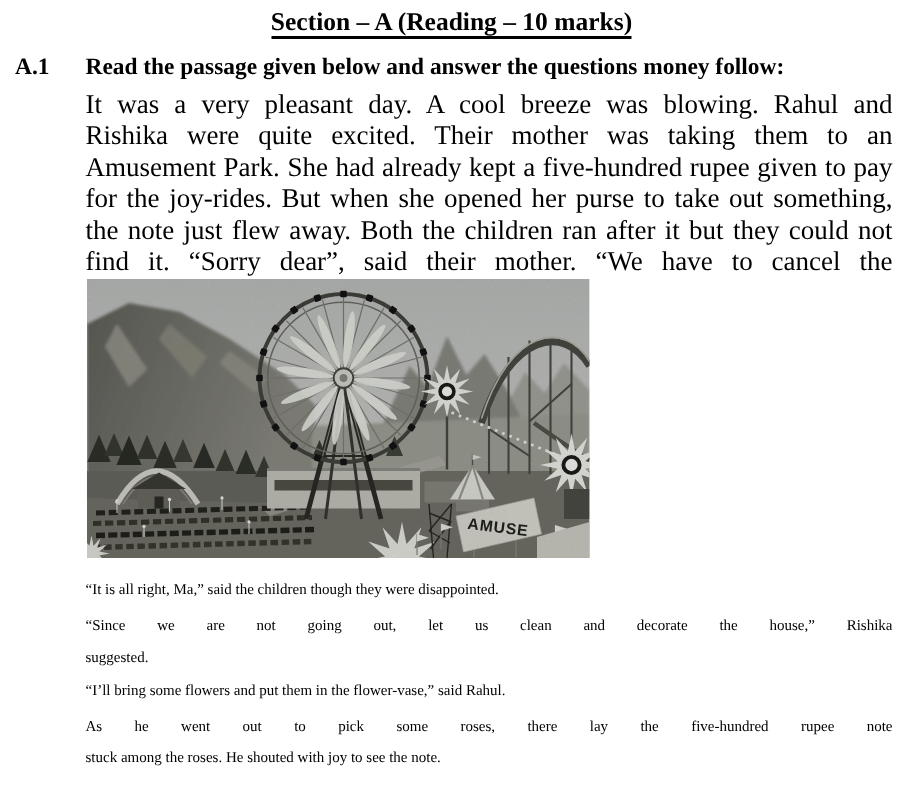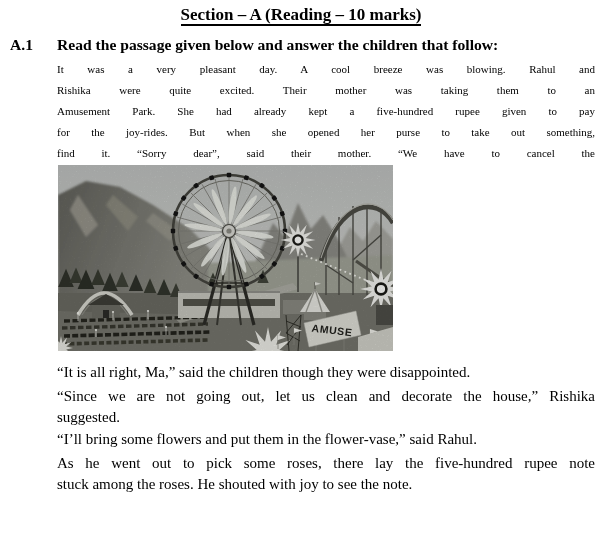--- a/index.html
+++ b/index.html
@@ -13,51 +13,52 @@
     font-size:17px;font-weight:bold;line-height:24px;
   }
   .heading .u{border-bottom:2px solid #000;padding-bottom:0px;}
   .qrow{
     display:flex;margin:7px 0 0 10px;
     font-weight:bold;font-size:15.6px;line-height:22px;white-space:nowrap;
   }
   .qnum{width:47px;flex:0 0 47px;}
   .passage{
     margin:3px 0 0 57px;width:538px;
-    font-size:11px;line-height:21px;
+    font-size:18px;line-height:21px;
   }
   .ln{text-align:justify;}
   .ln.j{text-align-last:justify;}
   figure{margin:1px 0 0 58px;padding:0;width:335px;height:186px;line-height:0;}
   .ap,.para{
     margin:0 0 0 57px;width:538px;
-    font-size:15px;line-height:21px;
+    font-size:10px;line-height:21px;
   }
   p.ap{margin-top:11px;margin-bottom:0;}
   p.ap.mid{margin-top:1px;}
   .para{margin-top:3px;}
   .para.last{margin-top:3px;}
 </style>
 </head>
 <body>
 
 <div class="heading">
   <span class="u">Section – A (Reading – 10 marks)</span>
 </div>
 
 <div class="qrow">
   <span class="qnum">A.1</span>
-  <span class="qtext">Read the passage given below and answer the children that follow:</span>
+  <span class="qtext">Read the passage given below and answer the questions money follow:</span>
 </div>
 
 <div class="passage">
   <div class="ln j">It was a very pleasant day. A cool breeze was blowing. Rahul and</div>
   <div class="ln j">Rishika were quite excited. Their mother was taking them to an</div>
   <div class="ln j">Amusement Park. She had already kept a five-hundred rupee given to pay</div>
   <div class="ln j">for the joy-rides. But when she opened her purse to take out something,</div>
+  <div class="ln j">the note just flew away. Both the children ran after it but they could not</div>
   <div class="ln j">find it. “Sorry dear”, said their mother. “We have to cancel the</div>
 </div>
 
 <figure>
 <svg viewBox="0 0 335 186" width="335" height="186" role="img">
   <defs>
     <linearGradient id="sky" x1="0" y1="0" x2="0" y2="1">
       <stop offset="0" stop-color="#bfc2c0"></stop>
           <stop offset="1" stop-color="#d6d6d2"></stop>
     </linearGradient>

